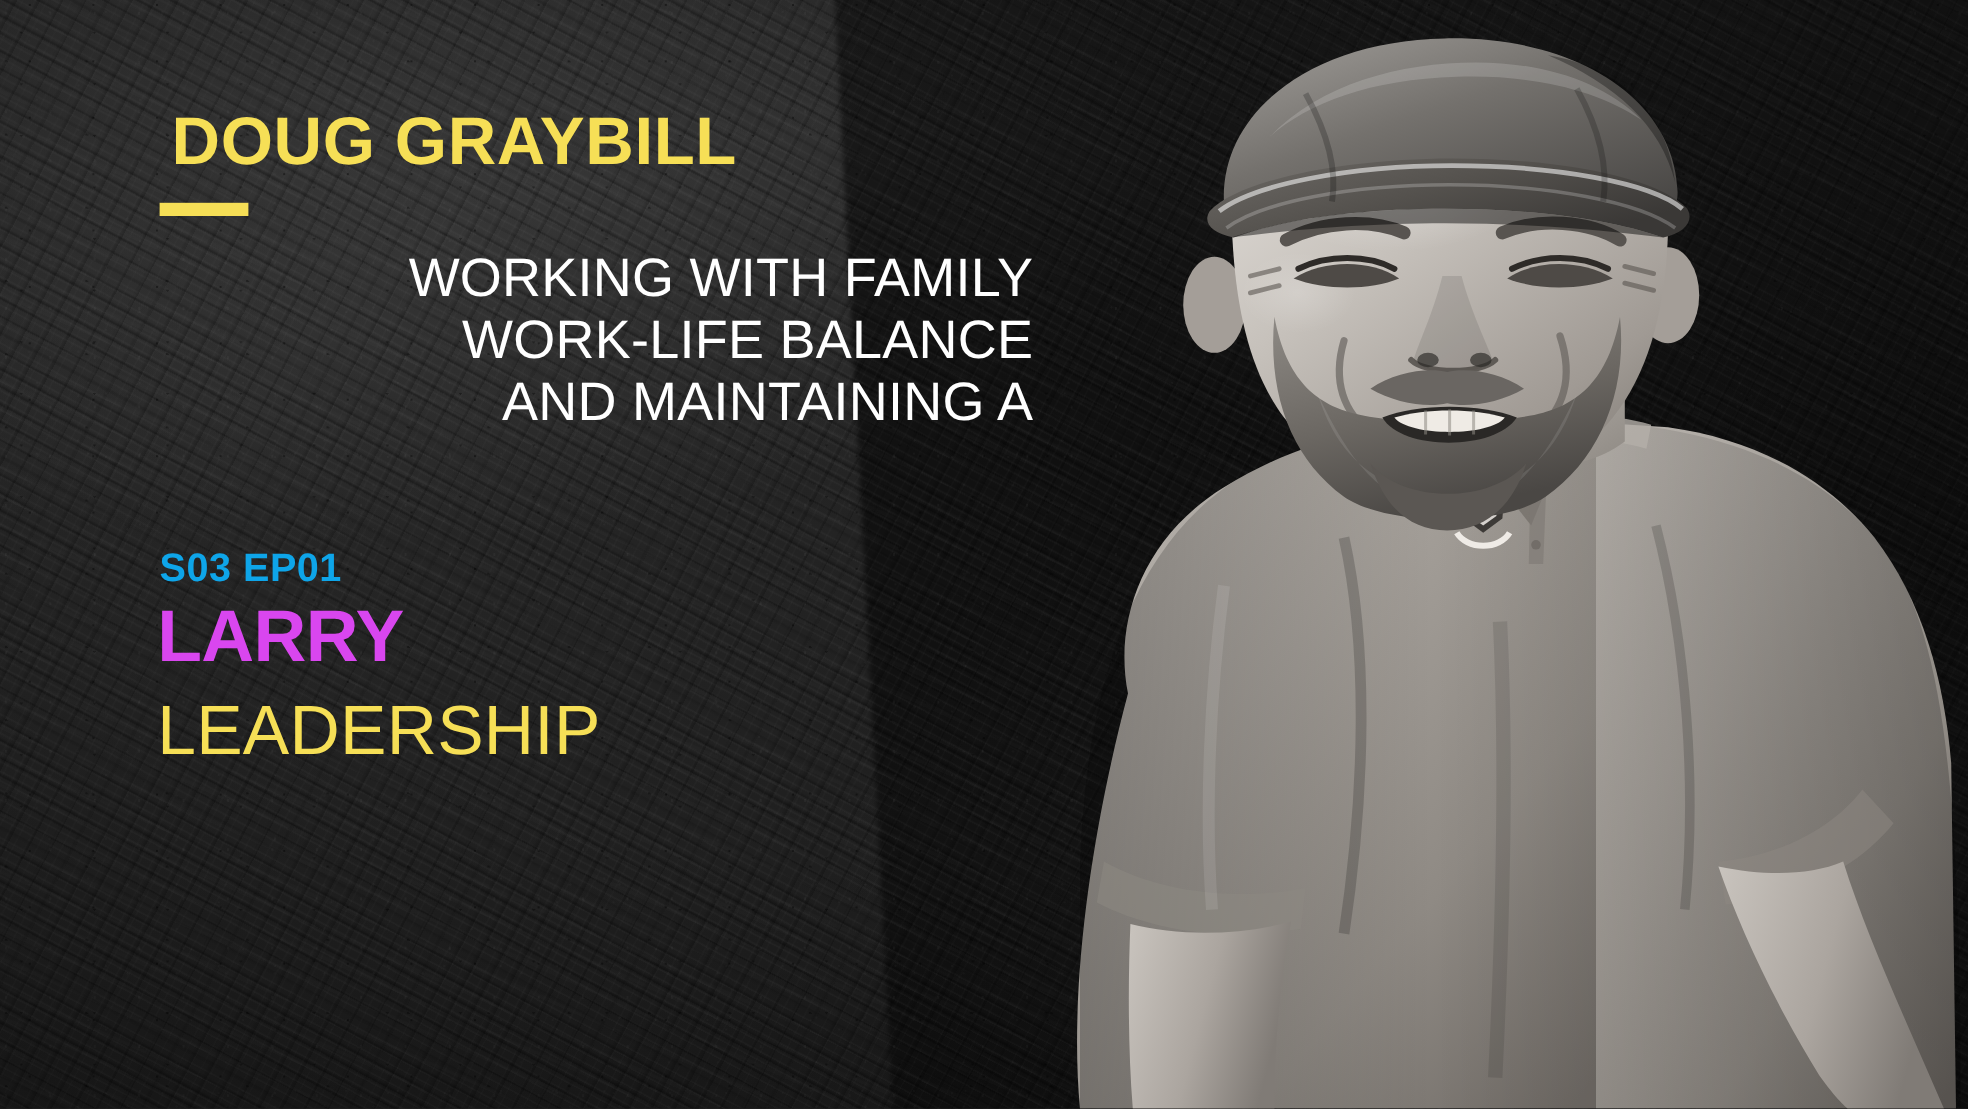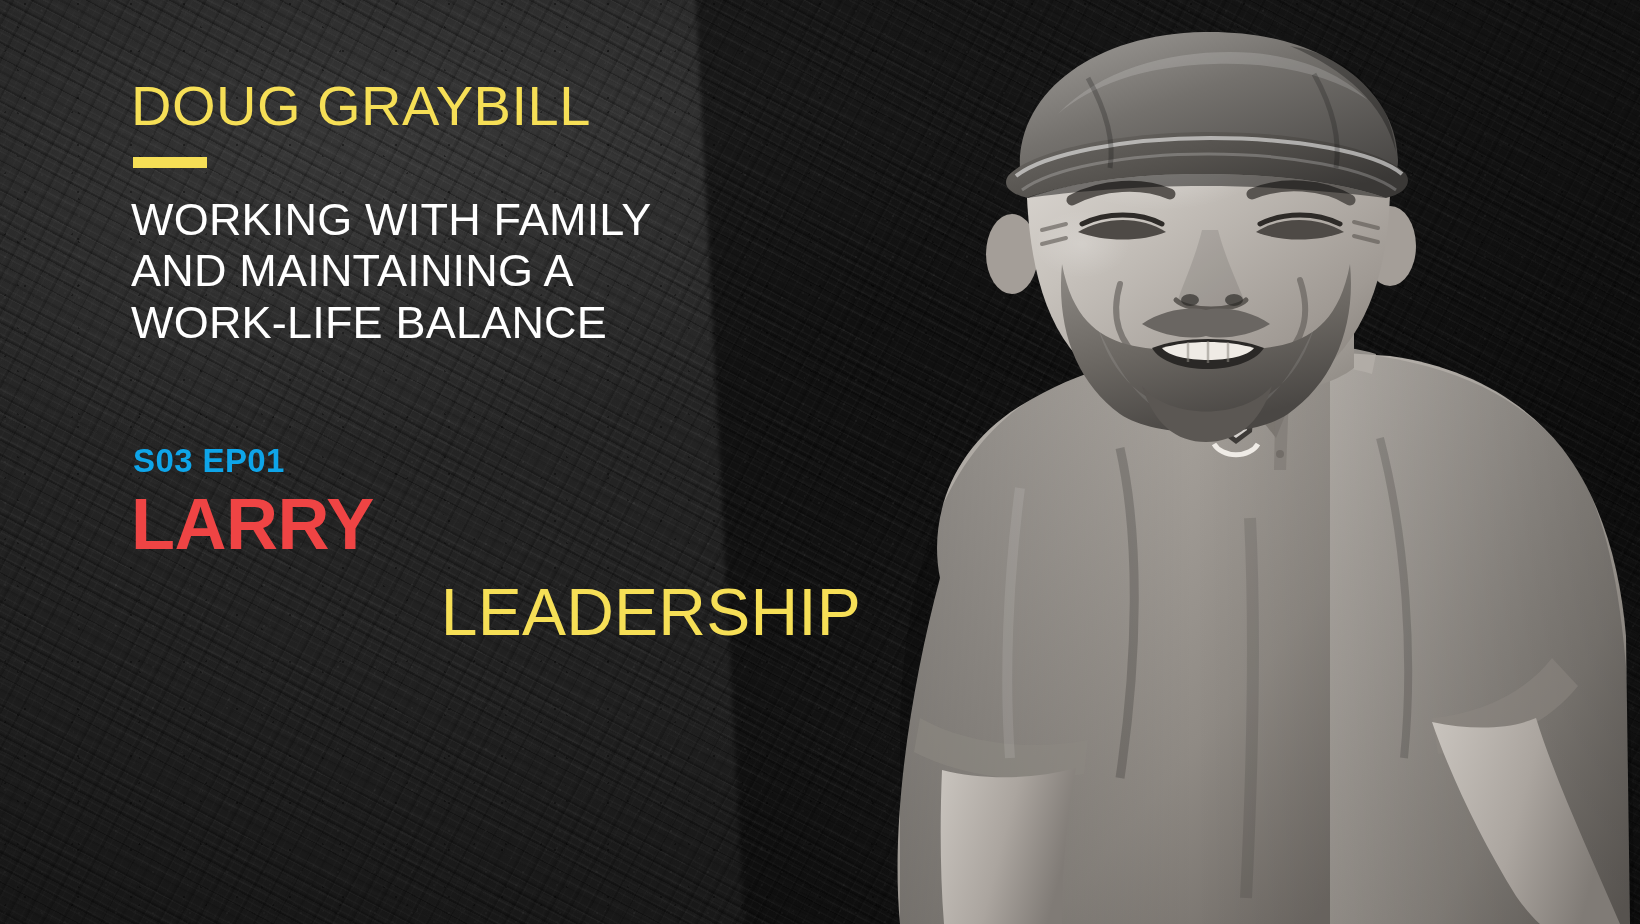--- a/index.html
+++ b/index.html
@@ -65,49 +65,48 @@
     left:690px;top:18px;width:950px;height:906px;
   }
   .portrait svg{display:block;width:100%;height:100%;}
 
   
   .text-block{
     position:absolute;left:131px;top:78px;width:730px;
     z-index:5;
   }
   .guest-name{
-    font-size:56px;font-weight:normal;color:#F6DF56;
-    letter-spacing:.5px;line-height:1;margin:0;
+    font-size:56px;font-weight:bold;color:#F6DF56;
+    letter-spacing:.5px;line-height:1;margin:12px;
     text-transform:uppercase;
   }
   .rule{
     width:74px;height:11px;background:#F6DF56;
     margin:23px 0 26px 2px;
   }
   .episode-title{
     font-size:45px;font-weight:300;color:#ffffff;
     line-height:1.14;letter-spacing:.2px;
-    text-transform:uppercase;margin:0;
+    text-transform:uppercase;margin:0;text-align:right;
   }
   .episode-title span{display:block;}
   .season-ep{
     font-size:33px;font-weight:bold;color:#0ea5e9;
     letter-spacing:.4px;margin:96px 0 10px 2px;line-height:1;
   }
   .host-name{
-    font-size:72px;font-weight:bold;color:#ef4444;
+    font-size:61px;font-weight:bold;color:#d946ef;
     line-height:1.03;letter-spacing:-.5px;margin:0;
     text-transform:uppercase;
   }
   .host-name span{display:block;}
   .show-name{
-    font-size:66px;font-weight:300;color:#F6DF56;
+    font-size:58px;font-weight:300;color:#F6DF56;
     line-height:1.07;letter-spacing:.2px;margin:16px 0 0 0;
     text-transform:uppercase;
-    text-align:right;
   }
   .show-name span{display:block;}
 </style>
 </head>
 <body>
 
 <div id="cover">
 
   <div class="bg-base"></div>
   <div class="bg-dark-patch"></div>
@@ -329,22 +328,22 @@
   </div>
 
   <div class="text-block">
 
     <h1 class="guest-name">DOUG GRAYBILL</h1>
 
     <div class="rule"></div>
 
     <h2 class="episode-title">
       <span>WORKING WITH FAMILY</span>
+      <span>WORK-LIFE BALANCE</span>
       <span>AND MAINTAINING A</span>
-      <span>WORK-LIFE BALANCE</span>
     </h2>
 
     <div class="season-ep">S03 EP01</div>
 
     <div class="host-name">
       <span>LARRY</span>
     </div>
 
     <div class="show-name">
       <span>LEADERSHIP</span>

